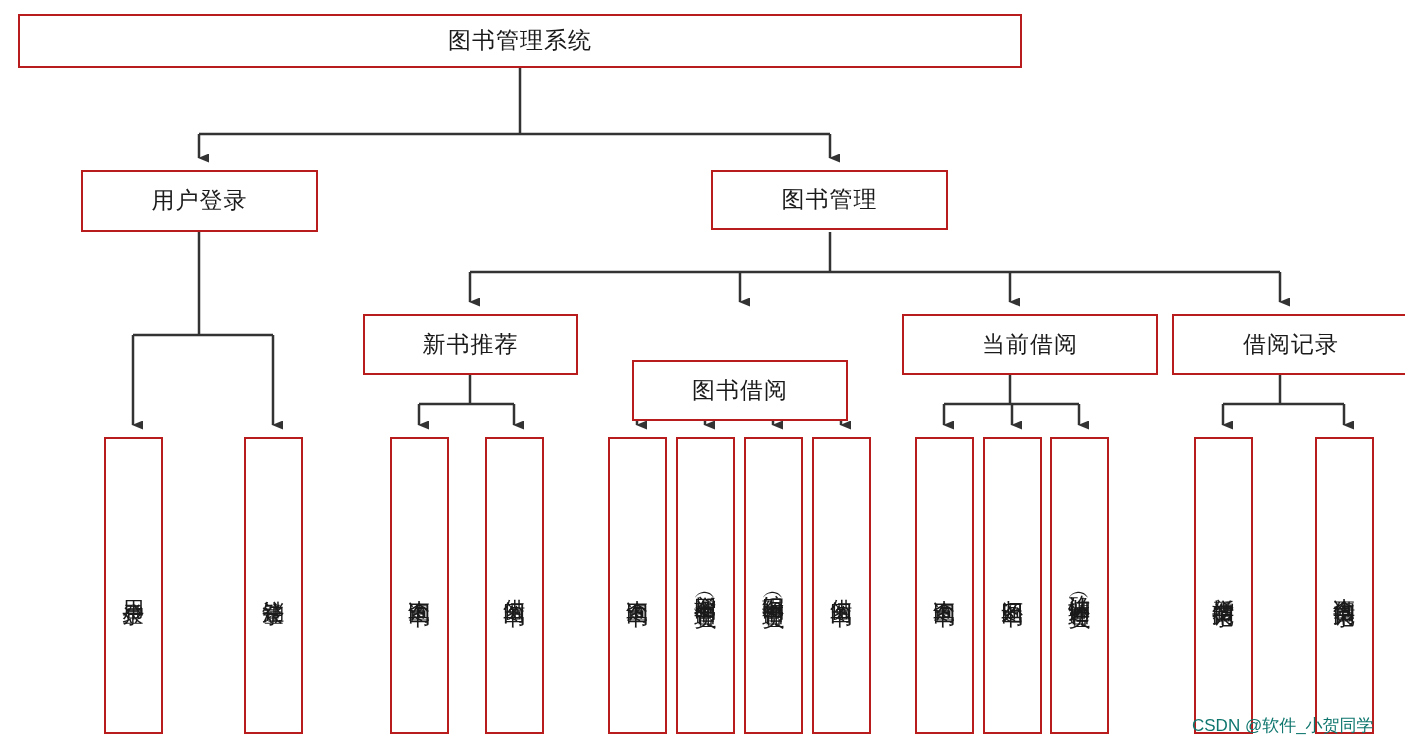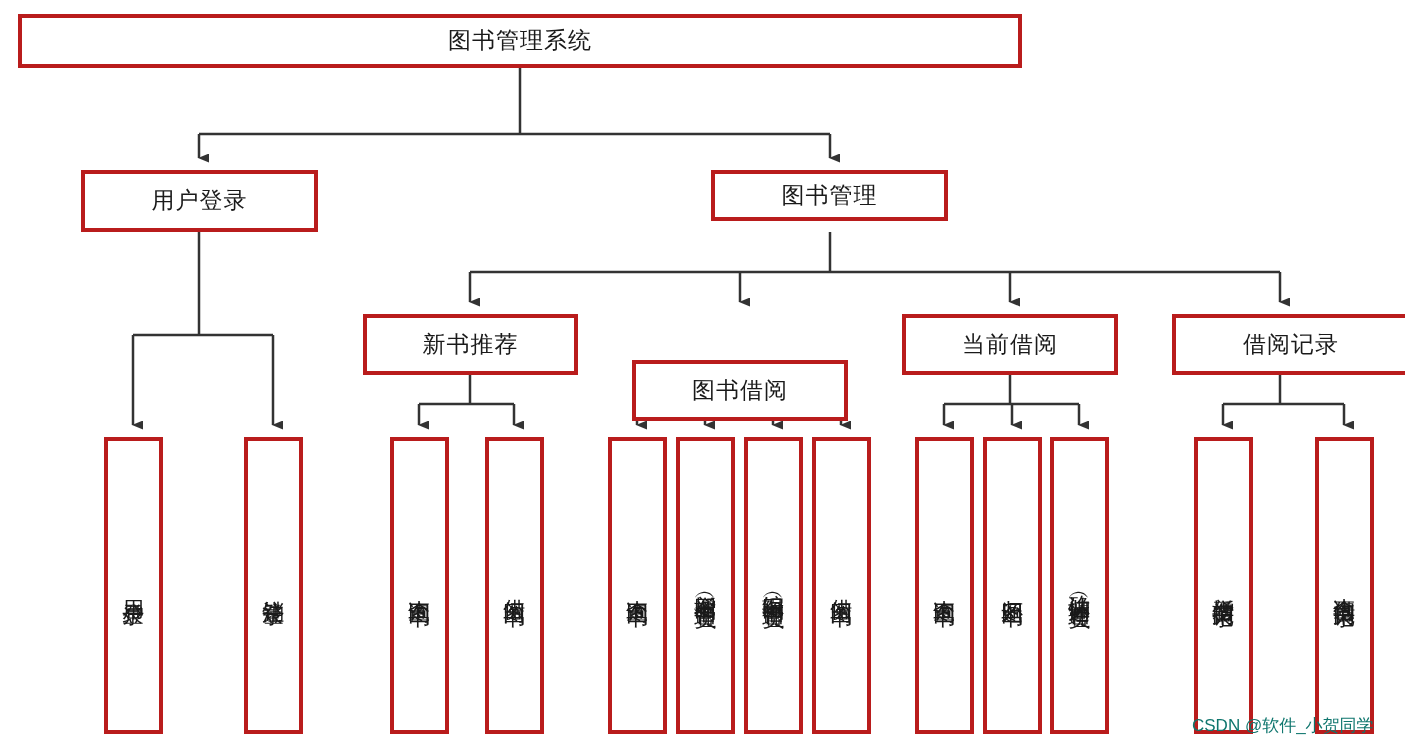--- a/index.html
+++ b/index.html
@@ -23,21 +23,21 @@
     left: 0;
     top: 0;
     width: 1405px;
     height: 747px;
     pointer-events: none;
   }
   .node {
     position: absolute;
     box-sizing: border-box;
     background: #ffffff;
-    border: 4px solid #b91c1c;
+    border: 2px solid #b91c1c;
     display: flex;
     align-items: center;
     justify-content: center;
     text-align: center;
     color: #1a1a1a;
     z-index: 2;
   }
   .node.horizontal {
     font-size: 23px;
     line-height: 1.2;
@@ -121,31 +121,31 @@
     </g>
   </svg>
 
   <div class="node horizontal" style="left:18px; top:14px; width:1004px; height:54px;">
     <span class="label">图书管理系统</span>
   </div>
 
   <div class="node horizontal" style="left:81px; top:170px; width:237px; height:62px;">
     <span class="label">用户登录</span>
   </div>
-  <div class="node horizontal" style="left:711px; top:170px; width:237px; height:51px;">
+  <div class="node horizontal" style="left:711px; top:170px; width:237px; height:60px;">
     <span class="label">图书管理</span>
   </div>
 
   <div class="node horizontal" style="left:363px; top:314px; width:215px; height:61px;">
     <span class="label">新书推荐</span>
   </div>
   <div class="node horizontal" style="left:632px; top:314px; width:216px; height:61px;margin-top:46px;">
     <span class="label">图书借阅</span>
   </div>
-  <div class="node horizontal" style="left:902px; top:314px; width:216px; height:61px;">
+  <div class="node horizontal" style="left:902px; top:314px; width:256px; height:61px;">
     <span class="label">当前借阅</span>
   </div>
   <div class="node horizontal" style="left:1172px; top:314px; width:238px; height:61px;">
     <span class="label">借阅记录</span>
   </div>
 
   <div class="node vertical" style="left:104px; top:437px; width:59px; height:297px;">
     <span class="label">用户登录</span>
   </div>
   <div class="node vertical" style="left:244px; top:437px; width:59px; height:297px;">

